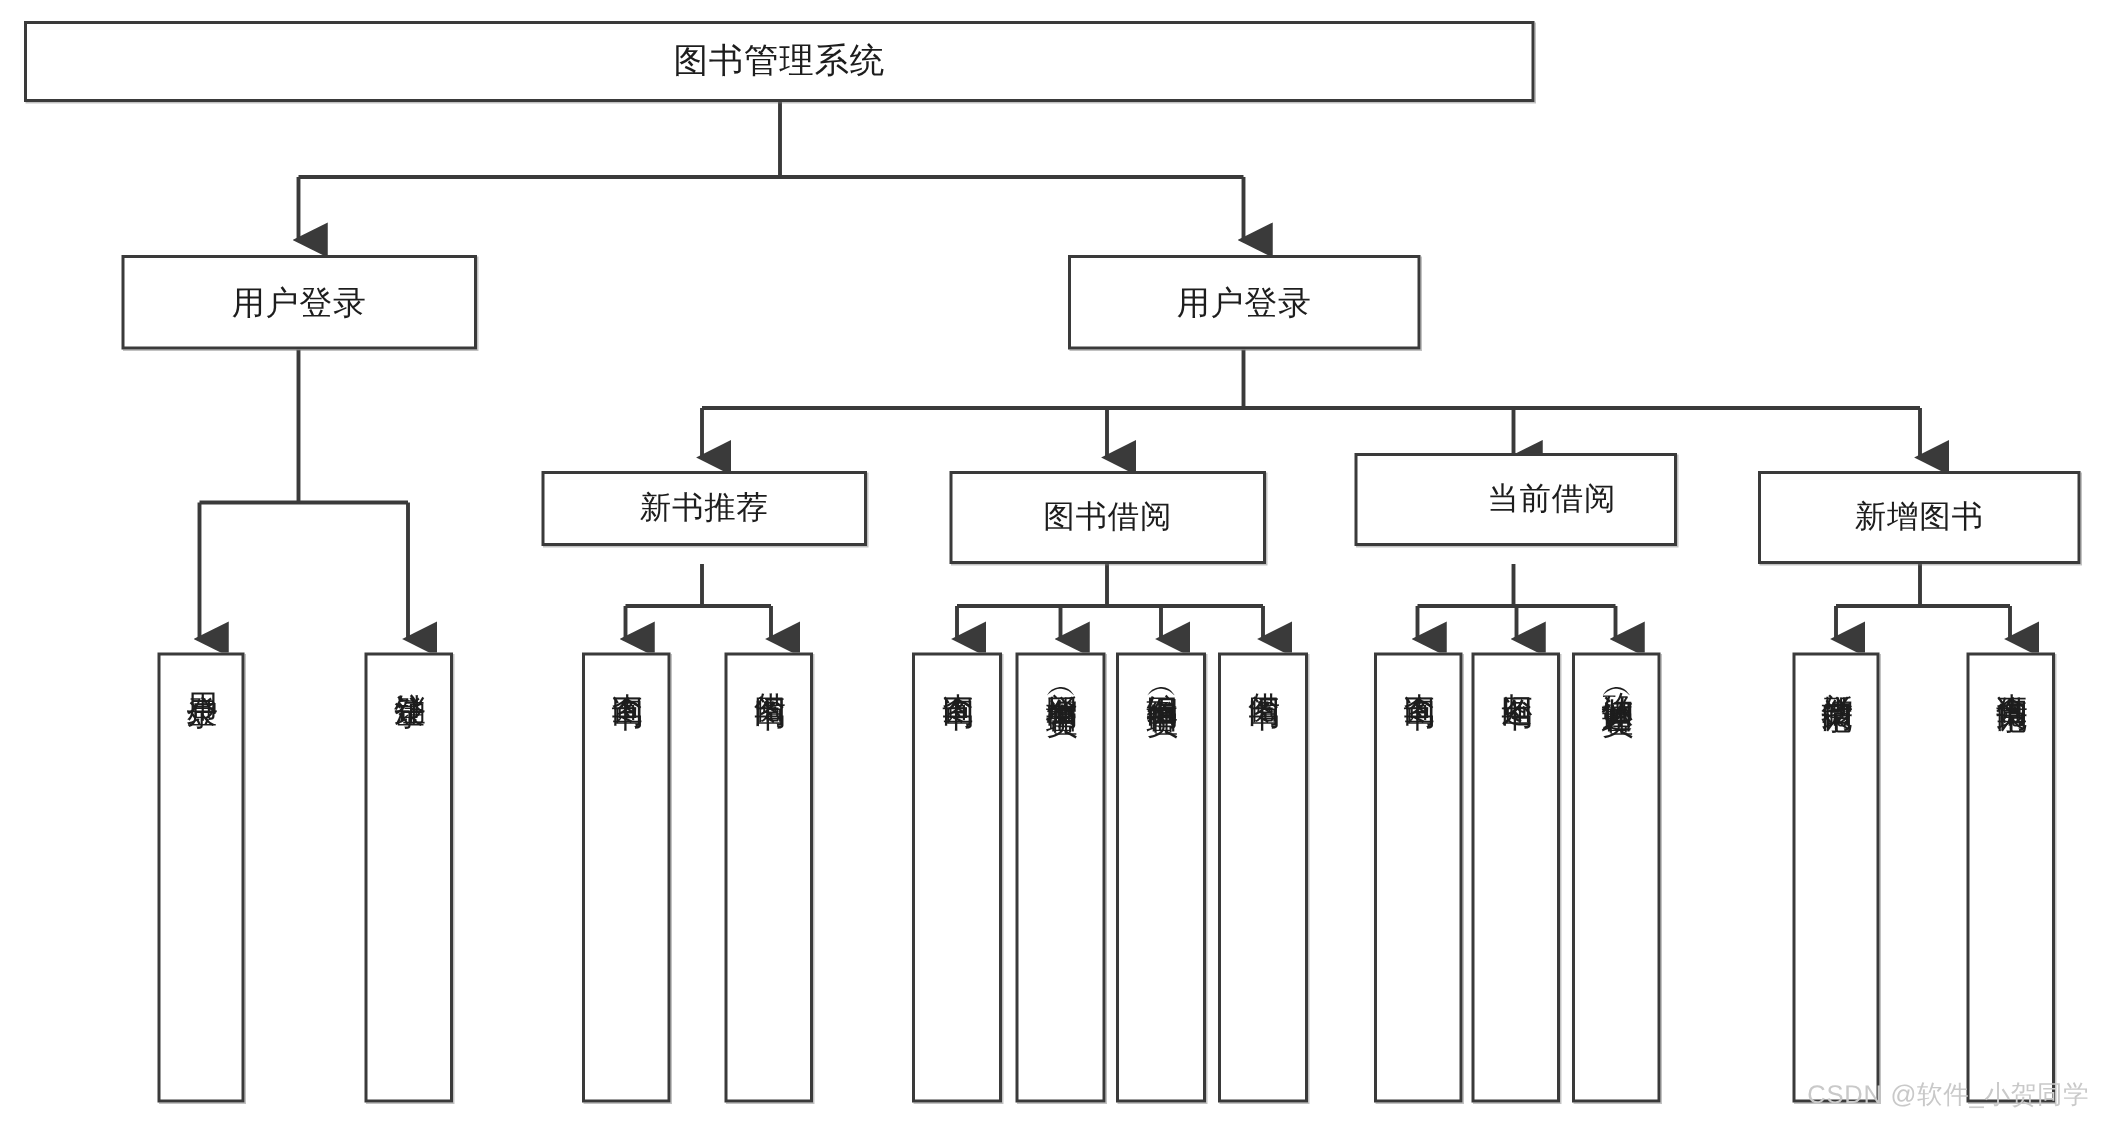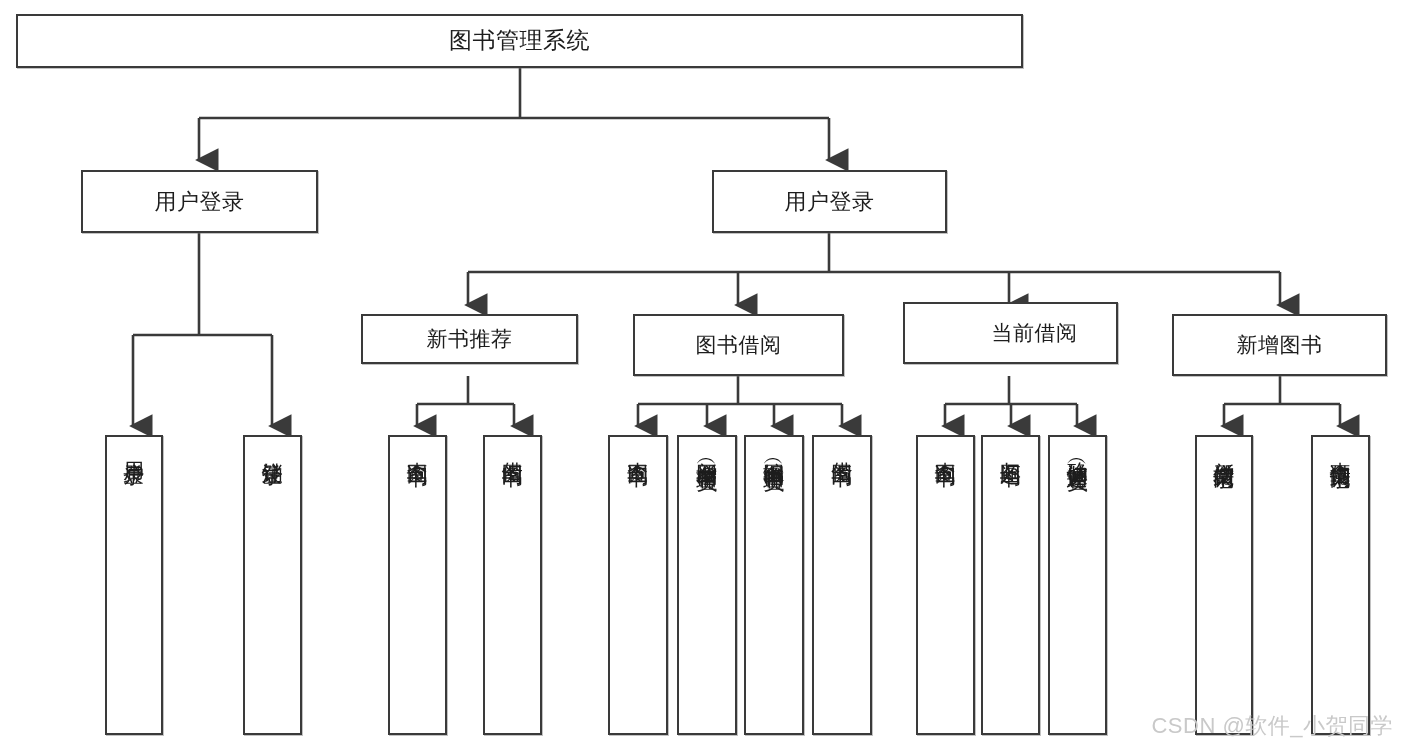--- a/index.html
+++ b/index.html
@@ -55,21 +55,21 @@
     text-orientation: upright;
     font-size: 21px;
     line-height: 1.22;
     letter-spacing: 1.5px;
     white-space: nowrap;
   }
   #watermark {
     position: absolute;
     right: 12px;
     bottom: 6px;
-    font-size: 22px;
+    font-size: 17px;
     color: #c9c9c9;
     letter-spacing: 0.5px;
     white-space: nowrap;
     user-select: none;
     margin-left: 36px;
   }
 </style>
 </head>
 <body>
 

